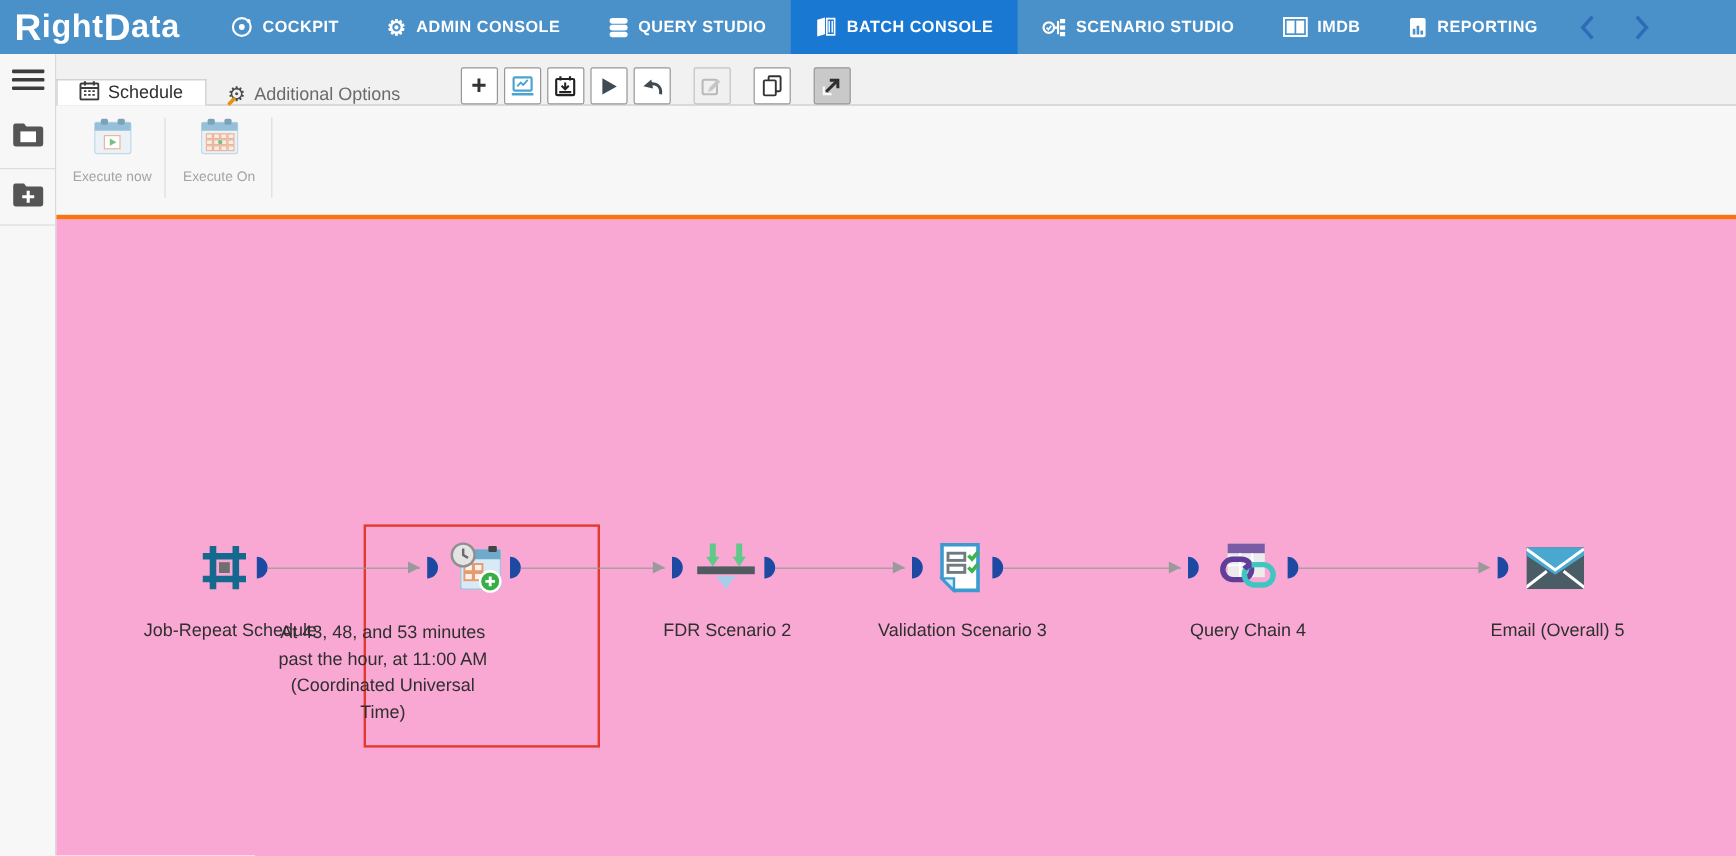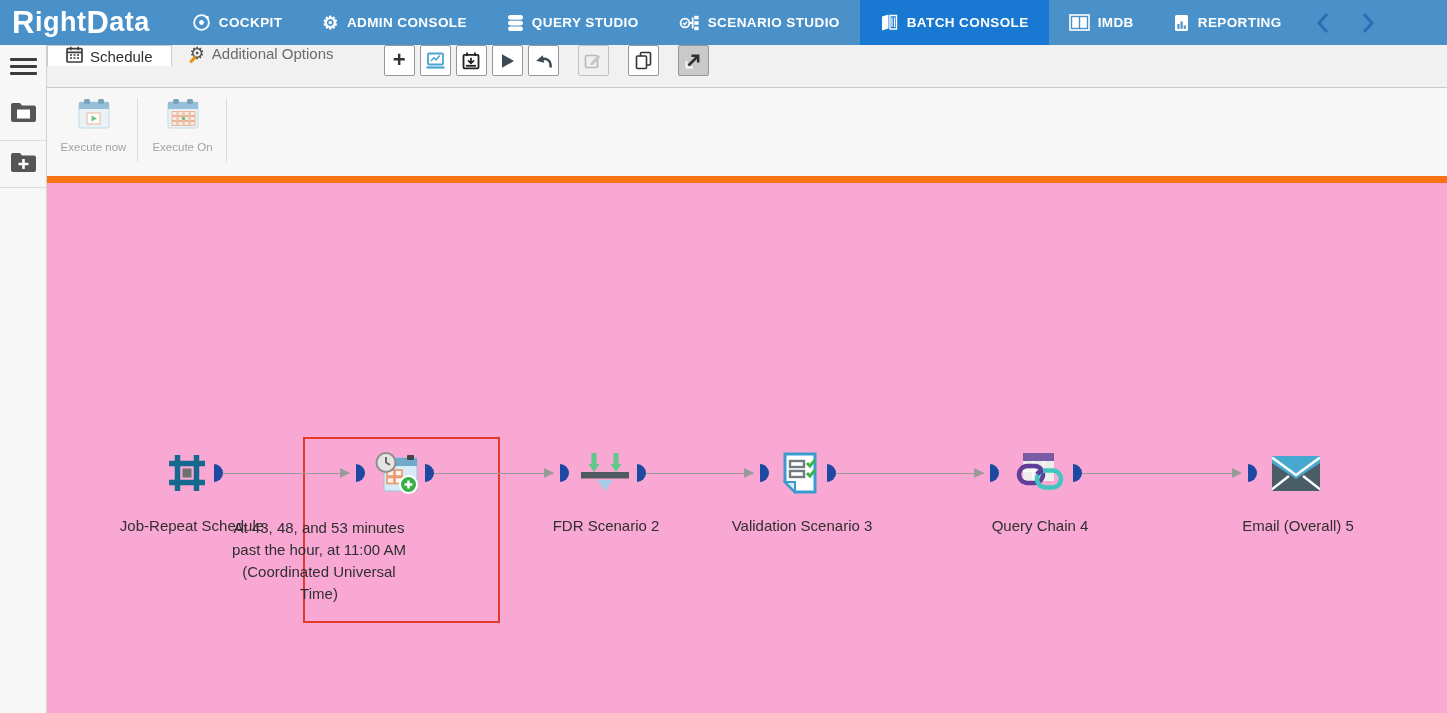--- a/index.html
+++ b/index.html
@@ -21,34 +21,34 @@
   .sidebar { width:47px; background:#f7f7f7; border-right:1px solid #d2d2d2; flex:0 0 47px; }
   .burger-cell { height:43px; display:flex; align-items:center; justify-content:center; }
   .burger { width:27px; cursor:pointer; }
   .burger div { height:3.6px; background:#3c3c3c; margin:3.4px 0; border-radius:1px; }
   .side-cell { height:53px; display:flex; align-items:center; justify-content:center; border-bottom:1px solid #ddd; cursor:pointer; }
   .side-cell + .side-cell { height:47px; }
 
   .main { flex:1; display:flex; flex-direction:column; }
 
   
-  .tabrow { height:43px; background:#f1f1f2; border-bottom:1px solid #c9c9c9; display:flex; align-items:flex-start; position:relative; }
+  .tabrow { height:43px; background:#f1f1f2; border-bottom:1px solid #c9c9c9; display:flex; align-items:flex-end; position:relative; }
   .tab { display:flex; align-items:center; gap:7px; padding:0 18px; font-size:15px; color:#6b6b6b; cursor:pointer; }
   .tab.active { background:#fff; border:1px solid #c9c9c9; border-bottom:none; margin-bottom:-1px; color:#2f2f2f; }
   .tab .gear-dark { font-size:17px; color:#4a4a4a; position:relative; line-height:1; }
   .tab .gear-dark i { position:absolute; left:-1px; bottom:1px; width:8px; height:3px; background:#e8930c; transform:rotate(-45deg); border-radius:1px; }
   .toolbar { display:flex; align-items:center; margin-left:32px; gap:5px; }
   .tbtn { width:31px; height:31px; background:#fff; border:1px solid #979797; border-radius:2px; display:flex; align-items:center; justify-content:center; cursor:pointer; }
   .tbtn.disabled { background:#f0f0f0; border-color:#c2c2c2; cursor:default; }
   .tbtn.gap-l { margin-left:14px; }
   .tbtn.dark { background:#c9c9c9; }
   .tbtn .plus { font-size:22px; font-weight:bold; color:#333; line-height:1; margin-top:-2px; }
 
   
-  .ribbon { height:95px; background:#f7f7f7; border-bottom:7px solid #f97316; display:flex; align-items:stretch; padding-left:2px; }
+  .ribbon { height:95px; background:#f7f7f7; border-bottom:4px solid #f97316; display:flex; align-items:stretch; padding-left:2px; }
   .ribbon-item { width:89px; display:flex; flex-direction:column; align-items:center; padding-top:9px; gap:4px; cursor:pointer; position:relative; }
   .ribbon-item:after { content:""; position:absolute; right:0; top:10px; bottom:14px; width:1px; background:#dcdcdc; }
   .ribbon-label { font-size:11.5px; color:#a3a3a3; text-align:center; line-height:1.55; width:72px; }
 
   
   .canvas { position:relative; flex:1; background:#f9a8d4; overflow:hidden; }
   .node-icon { position:absolute; top:268px; cursor:pointer; }
   .node-label { position:absolute; top:334px; font-size:15px; color:#2f2f2f; white-space:nowrap; transform:translateX(-50%); text-align:center; }
   .node-label.wrap { white-space:normal; width:188px; margin-left:16px; line-height:22px; }
   .port { position:absolute; top:281px; width:9px; height:18px; background:#1d49a3; border-radius:0 9px 9px 0; cursor:pointer; }
@@ -87,43 +87,43 @@
     <span>
       <svg width="17" height="18" viewBox="0 0 17 18">
           <rect x="1" y="1" width="15" height="4.7" rx="2.3" fill="#fff"></rect>
           <rect x="1" y="6.7" width="15" height="4.7" rx="2.3" fill="#fff"></rect>
           <rect x="1" y="12.4" width="15" height="4.7" rx="2.3" fill="#fff"></rect>
         </svg>
     </span>
     <span>QUERY STUDIO</span>
   </div>
 
+  <div class="nav-item active">
+    <span>
+      <svg width="19" height="19" viewBox="0 0 19 19">
+          <path d="M2 3.5 L8.5 1.5 V15.5 L2 17.5 Z" fill="#fff"></path>
+          <path d="M10 2.5 H16.5 V16 H10 Z" fill="none" stroke="#fff" stroke-width="1.4"></path>
+          <path d="M12 4.5 V14 M14.5 4.5 V14" stroke="#fff" stroke-width="1.2"></path>
+        </svg>
+    </span>
+    <span>BATCH CONSOLE</span>
+  </div>
+
   <div class="nav-item">
     <span>
       <svg width="21" height="18" viewBox="0 0 21 18">
           <circle cx="6" cy="9" r="4.4" fill="none" stroke="#fff" stroke-width="1.8"></circle>
           <path d="M4.2 9.1 L5.6 10.6 L8 7.6" fill="none" stroke="#fff" stroke-width="1.5"></path>
           <path d="M10.5 9 h3.2 M13.7 3.5 v11" stroke="#fff" stroke-width="1.8"></path>
           <rect x="15.3" y="1.8" width="4.3" height="3.6" fill="#fff"></rect>
           <rect x="15.3" y="7.2" width="4.3" height="3.6" fill="#fff"></rect>
           <rect x="15.3" y="12.6" width="4.3" height="3.6" fill="#fff"></rect>
         </svg>
     </span>
     <span>SCENARIO STUDIO</span>
-  </div>
-
-  <div class="nav-item active">
-    <span>
-      <svg width="19" height="19" viewBox="0 0 19 19">
-          <path d="M2 3.5 L8.5 1.5 V15.5 L2 17.5 Z" fill="#fff"></path>
-          <path d="M10 2.5 H16.5 V16 H10 Z" fill="none" stroke="#fff" stroke-width="1.4"></path>
-          <path d="M12 4.5 V14 M14.5 4.5 V14" stroke="#fff" stroke-width="1.2"></path>
-        </svg>
-    </span>
-    <span>BATCH CONSOLE</span>
   </div>
 
   <div class="nav-item">
     <span>
       <svg width="21" height="17" viewBox="0 0 21 17">
           <rect x="1" y="1" width="19" height="15" fill="none" stroke="#fff" stroke-width="1.6"></rect>
           <rect x="3.2" y="3.2" width="6.6" height="10.6" fill="#fff"></rect>
           <rect x="11.2" y="3.2" width="6.6" height="10.6" fill="#fff"></rect>
         </svg>
     </span>

